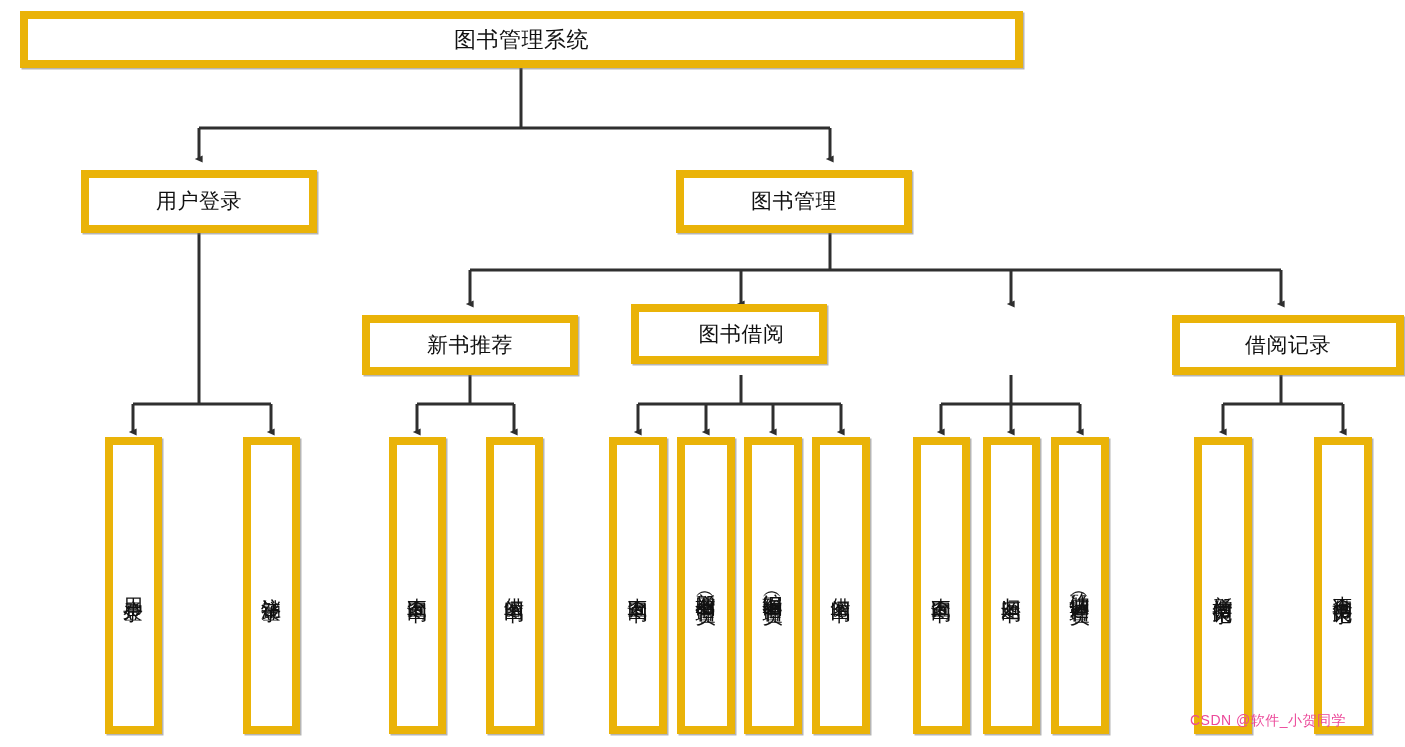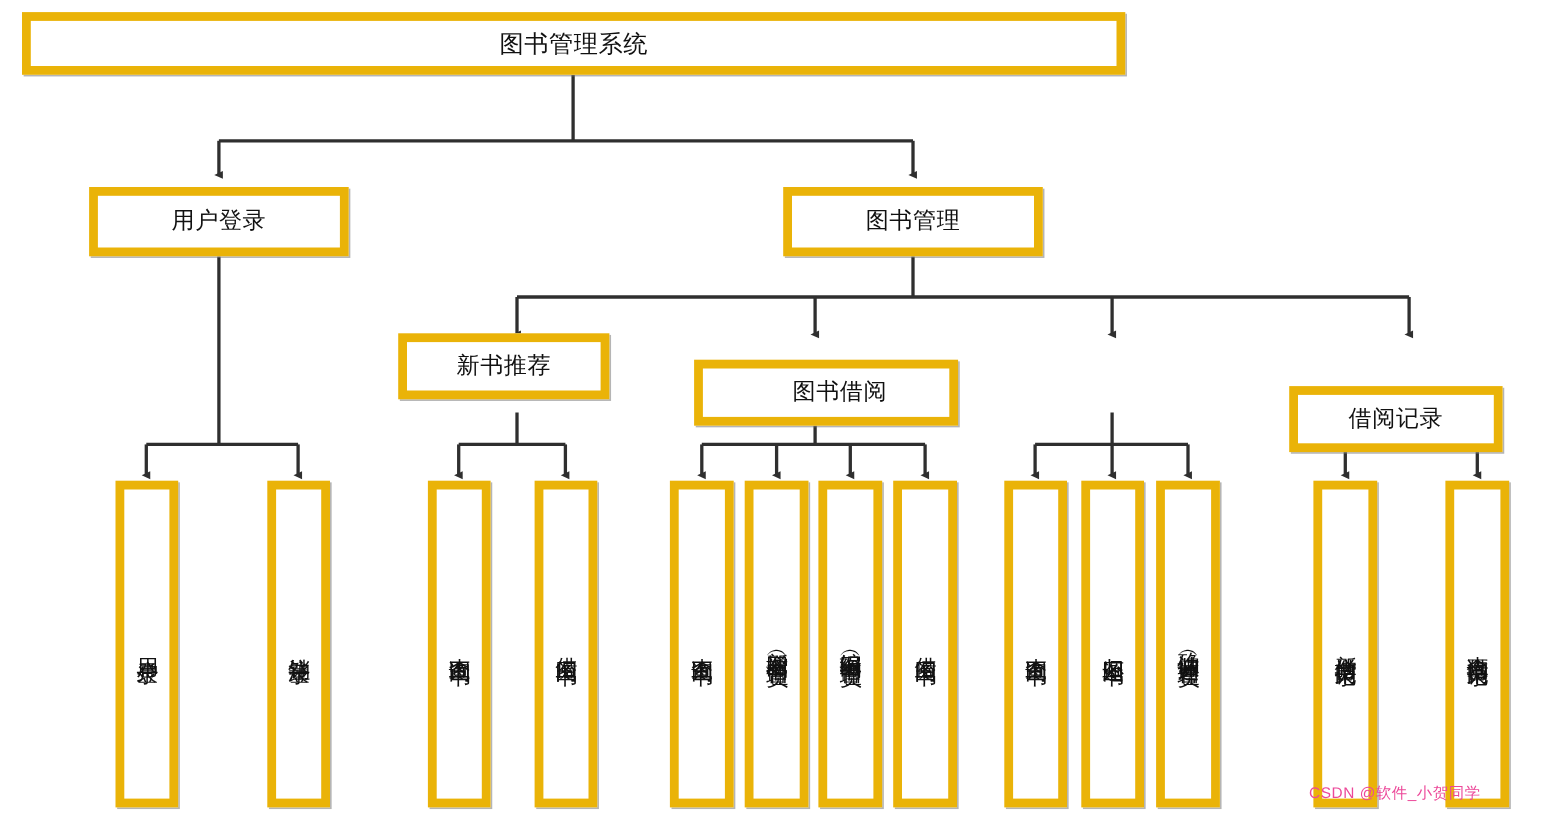--- a/index.html
+++ b/index.html
@@ -121,31 +121,31 @@
     </g>
   </svg>
 
   <div class="node-box root" style="left:20px; top:11px; width:1003px; height:57px;">
     <span class="node-label">图书管理系统</span>
   </div>
 
   <div class="node-box" style="left:81px; top:170px; width:236px; height:63px;">
     <span class="node-label">用户登录</span>
   </div>
-  <div class="node-box" style="left:712px; top:170px; width:236px; height:63px;">
+  <div class="node-box" style="left:676px; top:170px; width:236px; height:63px;">
     <span class="node-label">图书管理</span>
   </div>
 
-  <div class="node-box" style="left:362px; top:303px; width:192px; height:60px;">
+  <div class="node-box" style="left:362px; top:315px; width:216px; height:60px;">
     <span class="node-label">新书推荐</span>
   </div>
-  <div class="node-box" style="left:631px; top:327px; width:240px; height:60px;padding-left:25px;">
+  <div class="node-box" style="left:631px; top:304px; width:196px; height:60px;padding-left:25px;">
     <span class="node-label">图书借阅</span>
   </div>
-  <div class="node-box" style="left:1172px; top:315px; width:194px; height:60px;margin-top:36px;">
+  <div class="node-box" style="left:1172px; top:315px; width:232px; height:60px;">
     <span class="node-label">借阅记录</span>
   </div>
 
   <div class="node-box vertical" style="left:105px; top:437px; width:57px; height:297px;">
     <span class="node-label">用户登录</span>
   </div>
   <div class="node-box vertical" style="left:243px; top:437px; width:57px; height:297px;">
     <span class="node-label">注销登录</span>
   </div>
 

